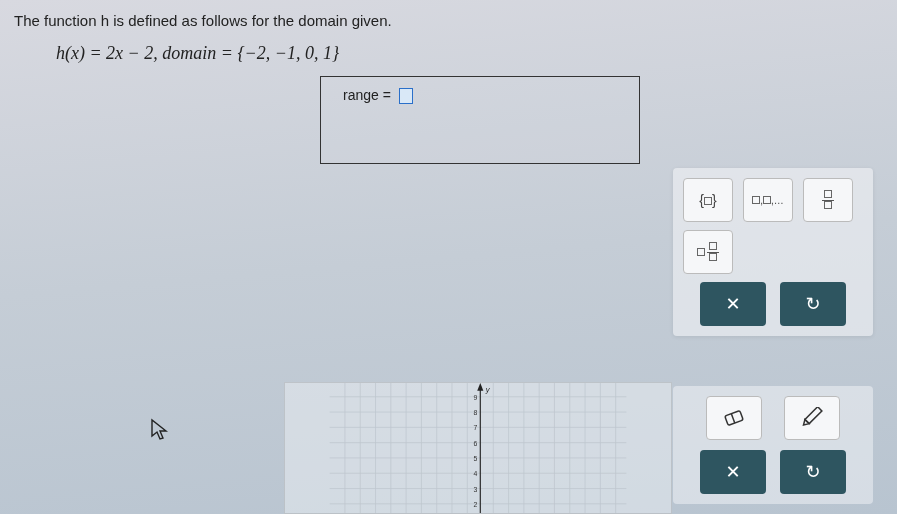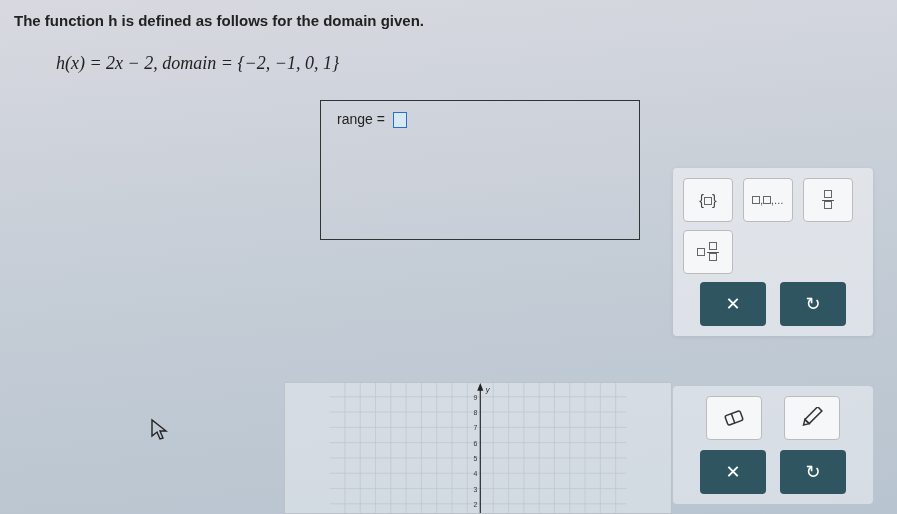--- a/index.html
+++ b/index.html
@@ -6,30 +6,30 @@
     body {
       width: 897px;
       height: 514px;
       background: linear-gradient(175deg, #d8d9e0 0%, #c5cdd6 50%, #b8c4d0 100%);
       font-family: Arial, sans-serif;
       color: #222;
       overflow: hidden;
       position: relative;
     }
     .problem-text { padding: 12px 14px 0 14px; font-size: 15px; }
-    .problem-text .line1 { margin-bottom: 24px; font-weight: bold; }
-    .problem-text .equation { font-family: 'Times New Roman', serif; font-style: italic; font-size: 18px; margin: 8px 0 26px 42px; }
+    .problem-text .line1 { margin-bottom: 14px; }
+    .problem-text .equation { font-family: 'Times New Roman', serif; font-style: italic; font-size: 18px; margin: 8px 0 12px 42px; }
     .problem-text .line2 { margin-bottom: 18px; }
     .problem-text .italic { font-style: italic; font-family: 'Times New Roman', serif; }
 
     .mid-row { display: flex; gap: 30px; padding: 0 0 0 320px; }
     .answer-box {
-      width: 320px; height: 140px;
+      width: 320px; height: 88px;
       border: 1px solid #333; background: rgba(255,255,255,0.04);
-      padding: 10px 16px; font-size: 14px;
+      padding: 10px 22px; font-size: 14px;
     }
     .answer-box .placeholder {
       display: inline-block; width: 14px; height: 16px;
       border: 1px solid #2a6fc9; background: #d9e8f7;
       vertical-align: middle; margin-left: 4px;
     }
 
     .symbol-panel {
       position: absolute; top: 168px; right: 24px;
       width: 200px;

